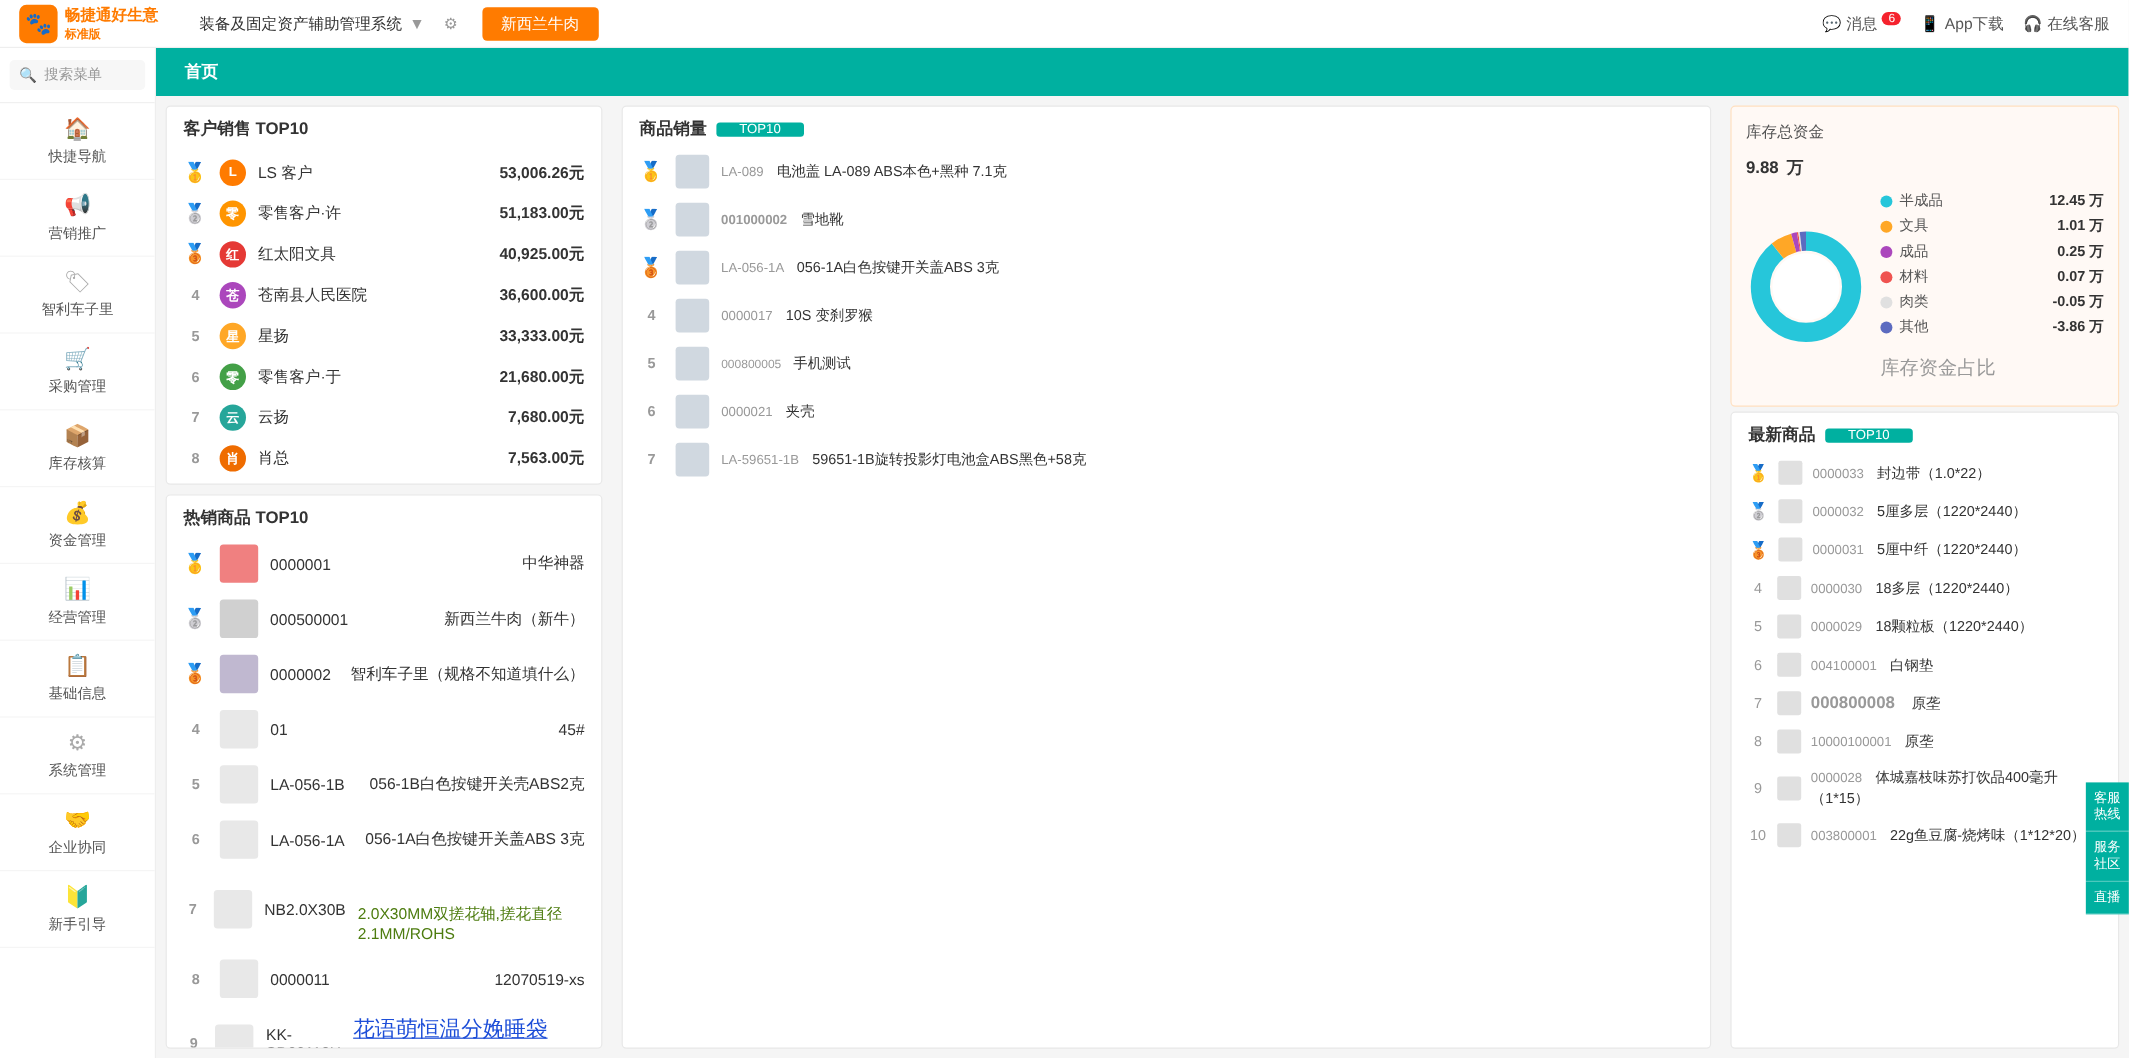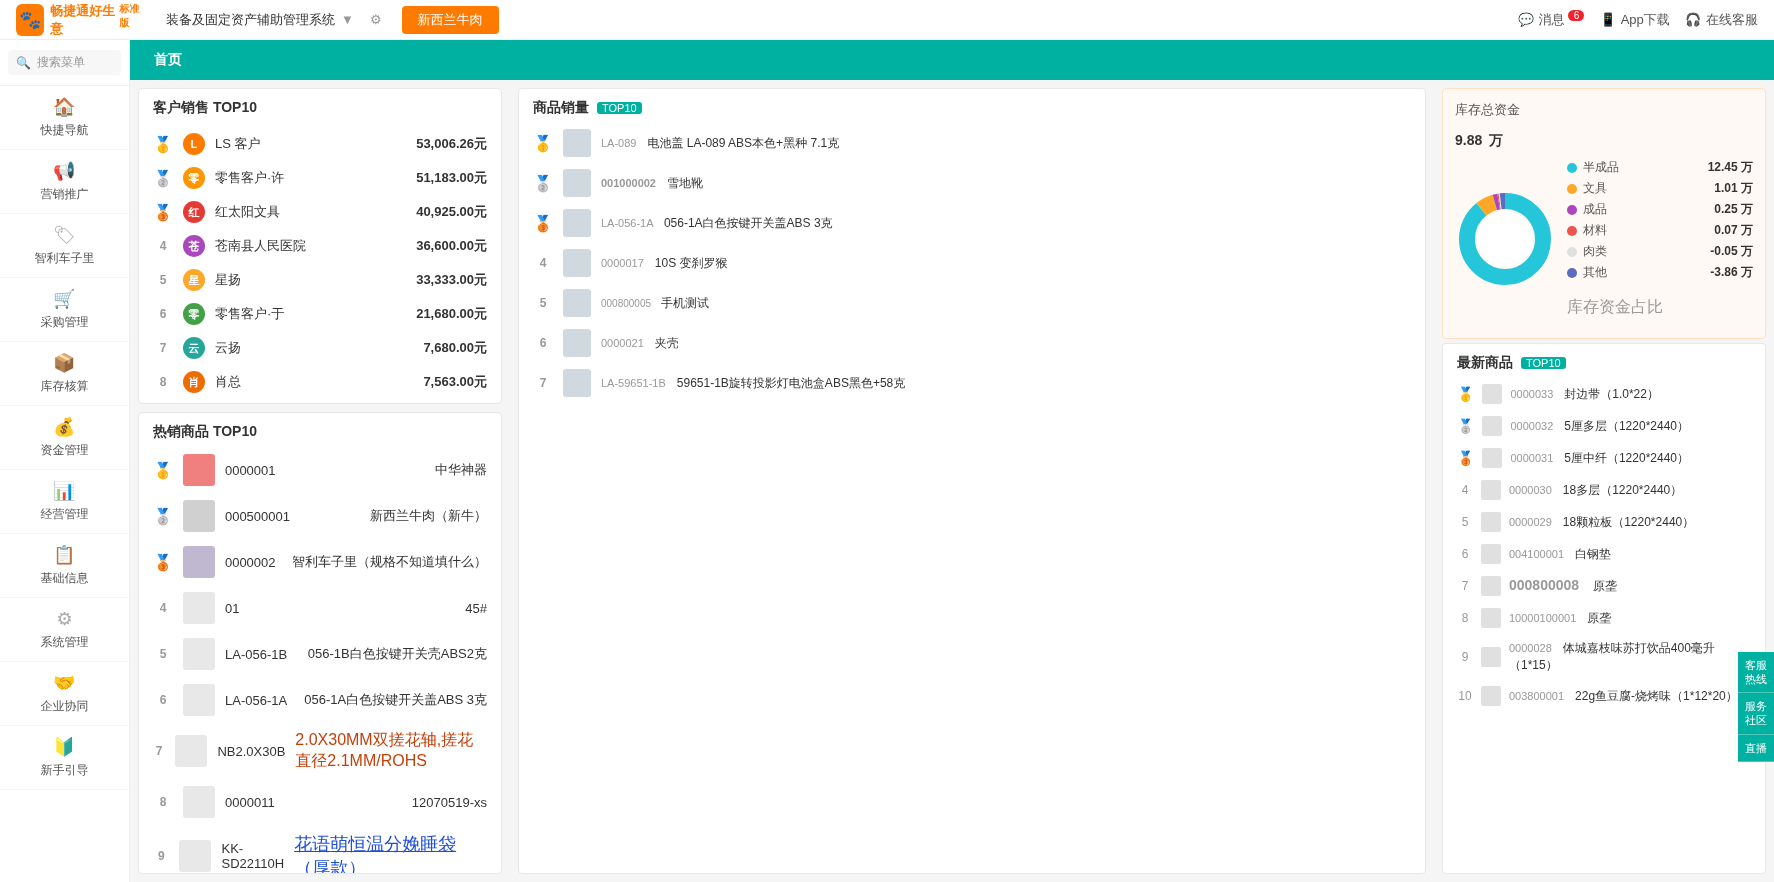--- a/index.html
+++ b/index.html
@@ -2,21 +2,21 @@
 <html><head>
   <meta charset="utf-8">
   <style>
     * { margin: 0; padding: 0; box-sizing: border-box; }
     body { font-family: 'Microsoft YaHei', Arial, sans-serif; font-size: 13px; background: #f5f5f5; width: 1774px; height: 882px; overflow: hidden; display: flex; flex-direction: column; }
 
     
     .topbar { height: 40px; background: #fff; display: flex; align-items: center; padding: 0 16px; border-bottom: 1px solid #eee; gap: 12px; flex-shrink: 0; }
     .topbar-logo { display: flex; align-items: center; gap: 6px; color: #ff7b00; font-weight: bold; font-size: 14px; width: 130px; }
     .topbar-logo-icon { width: 32px; height: 32px; background: #ff7b00; border-radius: 6px; display: flex; align-items: center; justify-content: center; color: #fff; font-size: 18px; }
-    .topbar-logo-text { display: flex; flex-direction: row; font-size: 11px; }
+    .topbar-logo-text { display: flex; flex-direction: column; font-size: 11px; }
     .topbar-logo-main { font-size: 13px; font-weight: bold; color: #ff7b00; }
     .topbar-logo-sub { font-size: 10px; color: #ff7b00; }
     .topbar-system { display: flex; align-items: center; gap: 6px; color: #333; font-size: 13px; margin-left: 8px; }
     .topbar-system-arrow { color: #999; }
     .topbar-gear { color: #999; margin-left: 4px; cursor: pointer; }
     .topbar-btn { background: #ff7b00; color: #fff; border: none; border-radius: 4px; padding: 5px 16px; font-size: 13px; cursor: pointer; margin-left: 8px; }
     .topbar-right { margin-left: auto; display: flex; align-items: center; gap: 16px; color: #555; font-size: 13px; }
     .topbar-right-item { display: flex; align-items: center; gap: 4px; cursor: pointer; }
     .badge { background: #f5222d; color: #fff; border-radius: 8px; font-size: 10px; padding: 0 4px; min-width: 16px; text-align: center; position: relative; top: -4px; }
 
@@ -73,21 +73,21 @@
     .newest-rank { width: 16px; text-align: center; color: #999; font-size: 12px; }
     .newest-img { width: 20px; height: 20px; background: #e0e0e0; border-radius: 2px; flex-shrink: 0; }
     .newest-info { flex: 1; font-size: 12px; color: #333; }
 
     
     .float-btns { position: fixed; right: 0; bottom: 120px; display: flex; flex-direction: column; gap: 0; }
     .float-btn { background: #00b0a0; color: #fff; width: 36px; padding: 6px 4px; font-size: 11px; text-align: center; cursor: pointer; border-bottom: 1px solid rgba(255,255,255,0.3); line-height: 1.3; }
 
     .section-header { display: flex; align-items: center; gap: 8px; padding: 10px 14px 6px; }
     .section-title { font-size: 14px; font-weight: bold; color: #333; }
-    .section-badge { background: #00b0a0; color: #fff; border-radius: 3px; font-size: 11px; padding: 0 5px; }
+    .section-badge { background: #00b0a0; color: #fff; border-radius: 3px; font-size: 11px; padding: 0 19px; }
 
     .scroll-panel { flex: 1; overflow-y: auto; }
 
     
     ::-webkit-scrollbar { width: 4px; }
     ::-webkit-scrollbar-track { background: #f1f1f1; }
     ::-webkit-scrollbar-thumb { background: #ccc; border-radius: 2px; }
   </style>
 </head>
 <body>
@@ -289,21 +289,21 @@
             <div class="hot-product-item">
               <span class="rank-num">6</span>
               <div class="product-img" style="background:#e8e8e8;"></div>
               <span class="rank-name">LA-056-1A</span>
               <span style="color:#333;font-size:13px;">056-1A白色按键开关盖ABS 3克</span>
             </div>
             <div class="hot-product-item">
               <span class="rank-num">7</span>
               <div class="product-img" style="background:#e8e8e8;"></div>
               <span class="rank-name">NB2.0X30B</span>
-              <span style="color:#c2410c;font-size:16px;">2.0X30MM双搓花轴,搓花直径2.1MM/ROHS</span>
+              <span style="color:#4d7c0f;font-size:13px;margin-top:23px;">2.0X30MM双搓花轴,搓花直径2.1MM/ROHS</span>
             </div>
             <div class="hot-product-item">
               <span class="rank-num">8</span>
               <div class="product-img" style="background:#e8e8e8;"></div>
               <span class="rank-name">0000011</span>
               <span style="color:#333;font-size:13px;">12070519-xs</span>
             </div>
             <div class="hot-product-item">
               <span class="rank-num">9</span>
               <div class="product-img" style="background:#e8e8e8;"></div>

